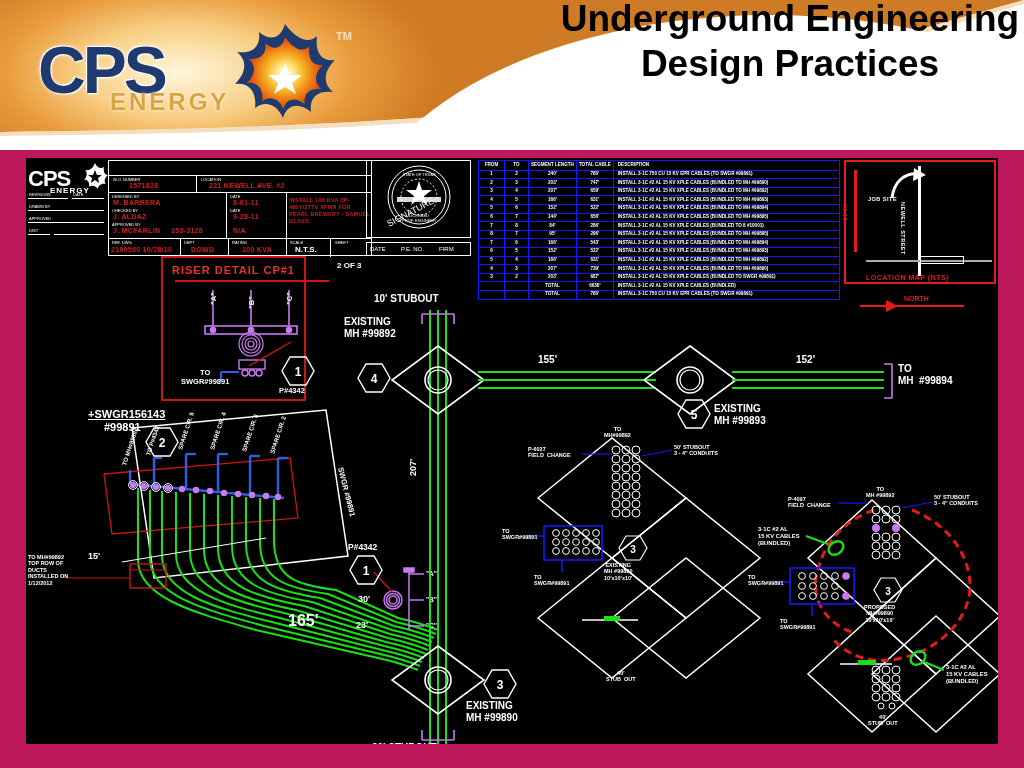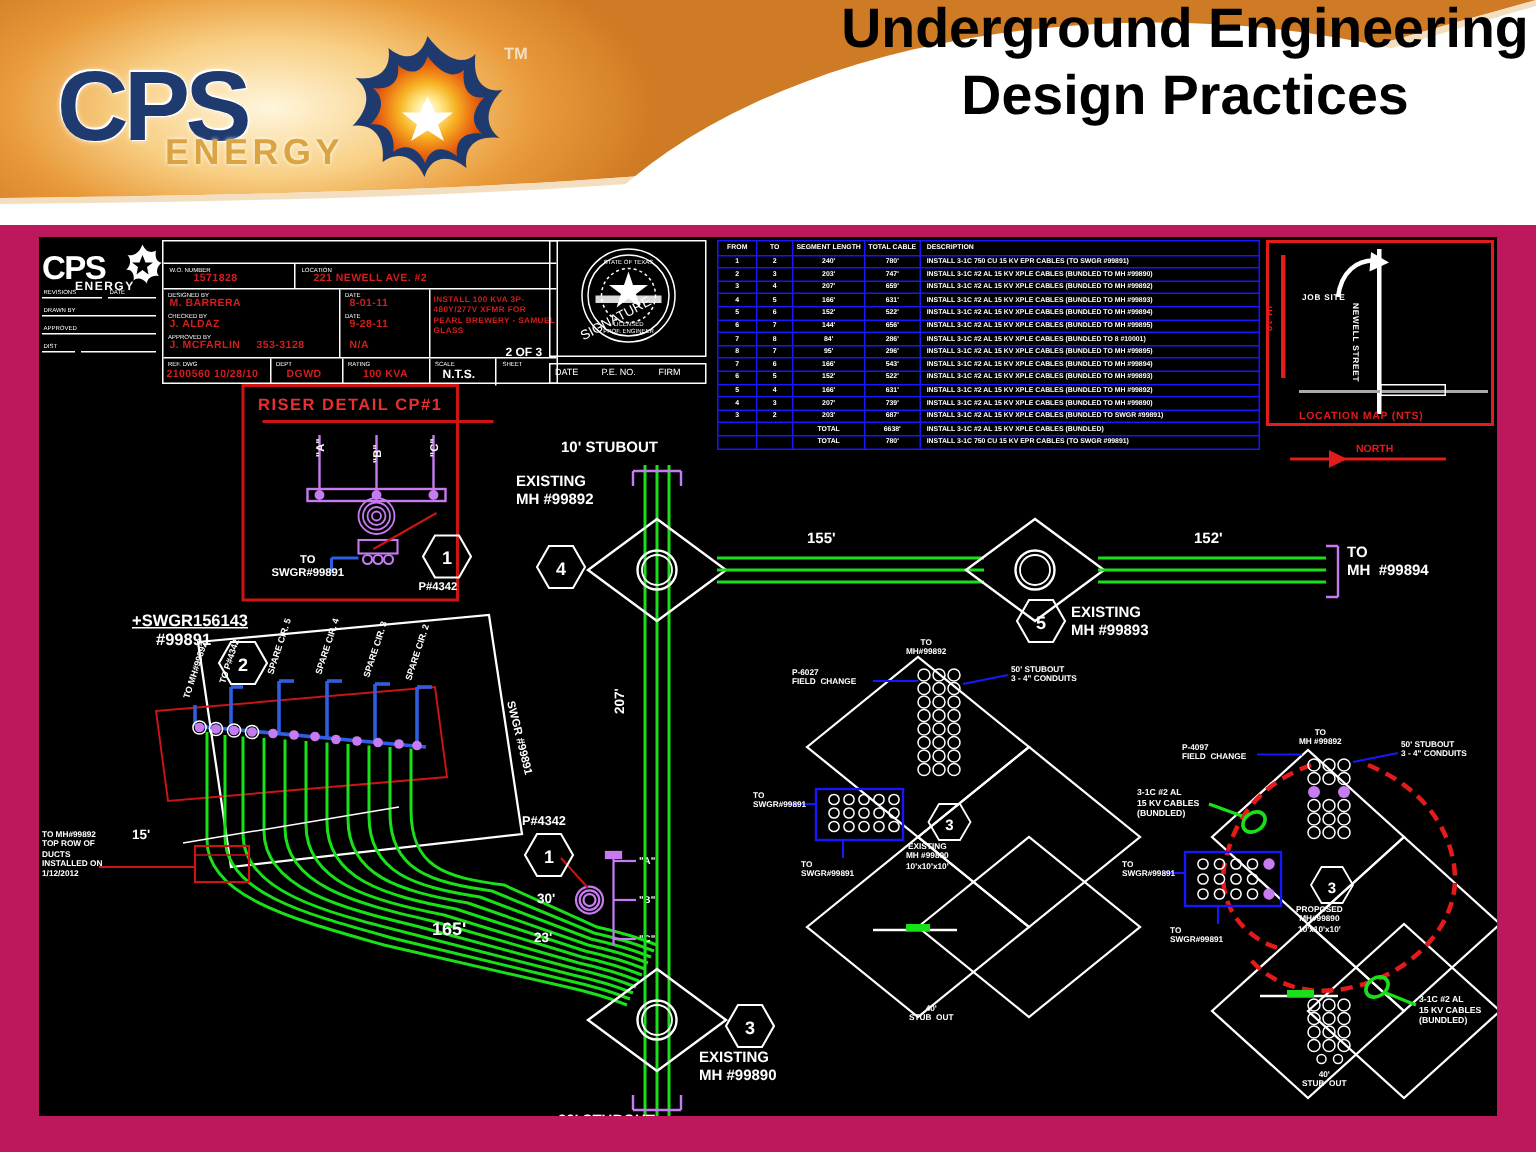--- a/index.html
+++ b/index.html
@@ -223,21 +223,21 @@
 
         <div class="tb-wht" style="left:3px; top:79px;">REF. DWG</div>
         <div class="tb-red" style="left:2px; top:85px;">2100560 10/28/10</div>
         <div class="tb-wht" style="left:75px; top:79px;">DEPT</div>
         <div class="tb-red" style="left:82px; top:85px;">DGWD</div>
         <div class="tb-wht" style="left:123px; top:79px;">RATING</div>
         <div class="tb-red" style="left:133px; top:85px;">100 KVA</div>
         <div class="tb-wht" style="left:181px; top:79px;">SCALE</div>
         <div class="lbl-w" style="position:absolute; left:186px; top:84px; font-size:8px;">N.T.S.</div>
         <div class="tb-wht" style="left:226px; top:79px;">SHEET</div>
-        <div class="lbl-w" style="position:absolute; left:228px; top:69px; font-size:8px;">2 OF 3</div>
+        <div class="lbl-w" style="position:absolute; left:228px; top:100px; font-size:8px;">2 OF 3</div>
       </div>
     </div>
 
     <div class="seal">
       <div class="seal-box">
         <svg width="103" height="76" viewBox="0 0 103 76">
           <g stroke="#ffffff" fill="none" stroke-width="1">
             <circle cx="52" cy="36" r="31"></circle>
             <circle cx="52" cy="36" r="27"></circle>
             <circle cx="52" cy="36" r="18" stroke-dasharray="2 2"></circle>
@@ -774,21 +774,21 @@
         <line x1="812" y1="345" x2="842" y2="345" stroke="#1717ff" stroke-width="1.2"></line>
         <line x1="876" y1="350" x2="906" y2="344" stroke="#1717ff" stroke-width="1.2"></line>
       </g>
 
     </svg>
 
     <div class="t lbl-w" style="left:62px; top:250px; font-size:11px;text-decoration:underline;">+SWGR156143</div>
     <div class="t lbl-w" style="left:78px; top:263px; font-size:11px;">#99891</div>
 
     <div class="t lbl-w" style="left:62px; top:393px; font-size:9px;">15'</div>
-    <div class="t lbl-w" style="left:246px; top:454px; font-size:12px;padding-left:16px;">165'</div>
+    <div class="t lbl-w" style="left:246px; top:454px; font-size:16px;padding-left:16px;">165'</div>
     <div class="t lbl-w" style="left:330px; top:462px; font-size:9px;">23'</div>
     <div class="t lbl-w" style="left:332px; top:436px; font-size:9px;">30'</div>
     <div class="t lbl-w" style="left:382px; top:318px; font-size:9px; transform:rotate(-90deg); transform-origin:left top;">207'</div>
     <div class="t lbl-w" style="left:512px; top:196px; font-size:10px;">155'</div>
     <div class="t lbl-w" style="left:770px; top:196px; font-size:10px;">152'</div>
 
     <div class="t lbl-w" style="left:2px; top:396px; font-size:5.5px; line-height:6.4px; white-space:pre;"><span>TO MH#99892
 TOP ROW OF
 DUCTS
 INSTALLED ON

